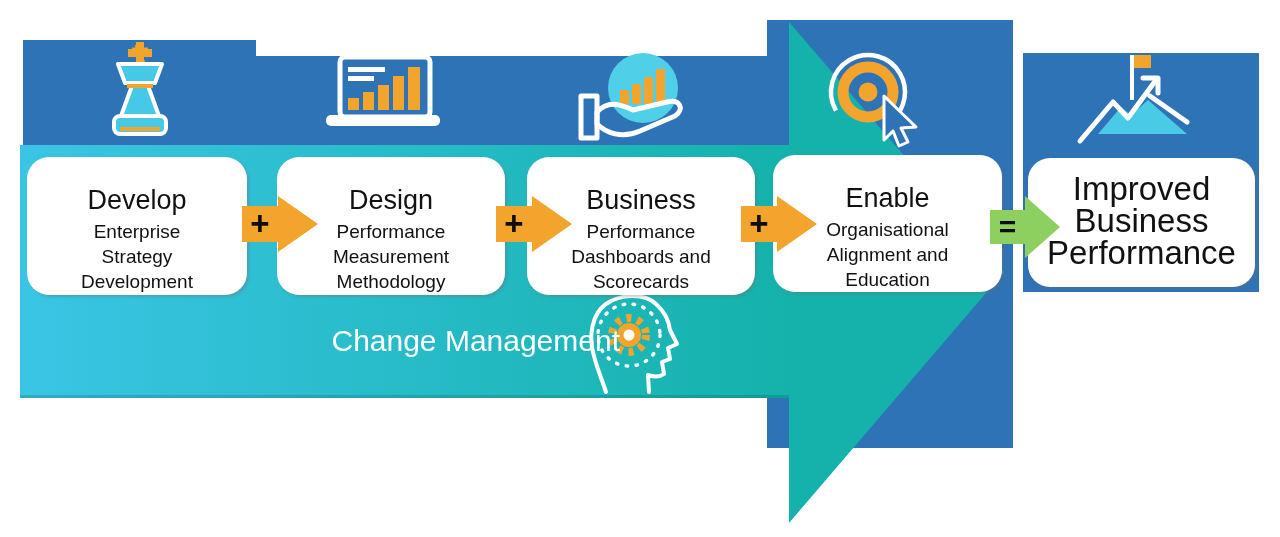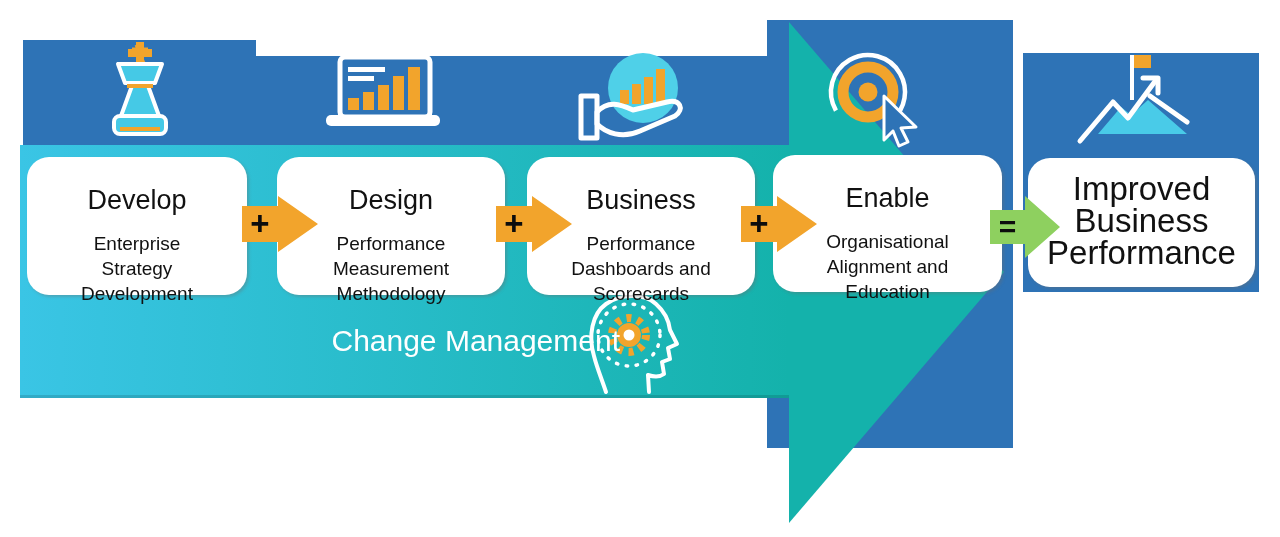--- a/index.html
+++ b/index.html
@@ -21,21 +21,21 @@
   #icons{left:0;top:0;z-index:3;pointer-events:none;}
   
   .box{position:absolute;background:#ffffff;border-radius:22px;text-align:center;color:#111;
        z-index:4;box-shadow:2px 2px 3px rgba(110,110,110,0.35);}
   #box-develop{left:27px;top:157px;width:220px;height:138px;}
   #box-design{left:277px;top:157px;width:228px;height:138px;}
   #box-execute{left:527px;top:157px;width:228px;height:138px;}
   #box-enable{left:773px;top:155px;width:229px;height:137px;}
   #box-result{left:1028px;top:158px;width:227px;height:129px;}
   .box .title{font-size:27px;padding-top:28px;}
-  .box .desc{font-size:19px;line-height:25px;margin-top:15px;white-space:pre-line;}
+  .box .desc{font-size:19px;line-height:25px;margin-top:3px;white-space:pre-line;}
   .box .title-big{font-size:33px;line-height:32px;padding-top:15px;white-space:pre-line;}
   
   .op-arrow{position:absolute;z-index:5;}
   #plus-1{left:242px;top:196px;}
   #plus-2{left:496px;top:196px;}
   #plus-3{left:741px;top:196px;}
   #equals-1{left:990px;top:196px;}
   .op-label{position:absolute;left:0;top:0;width:36px;height:56px;display:flex;
             align-items:center;justify-content:center;font-size:33px;font-weight:bold;color:#0d0d0d;}
   #equals-1 .op-label{width:35px;height:62px;font-size:30px;}

